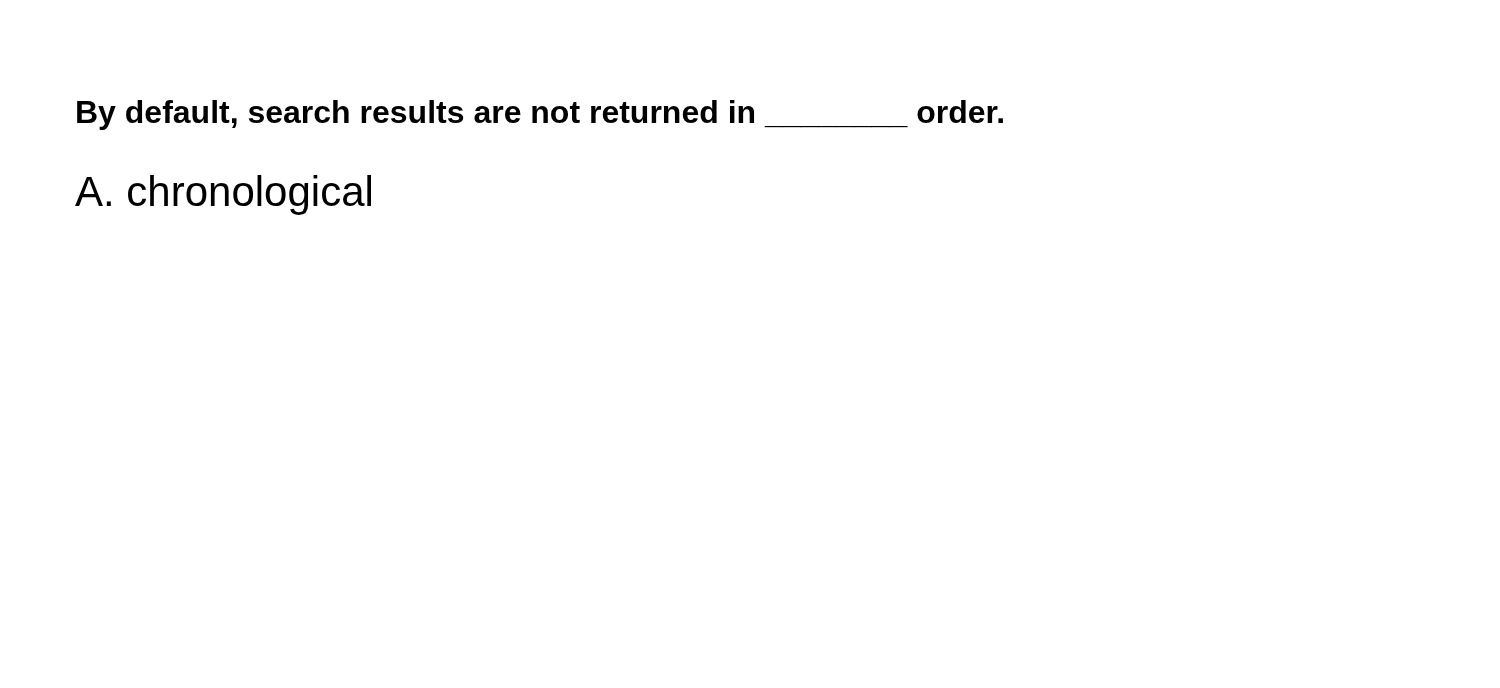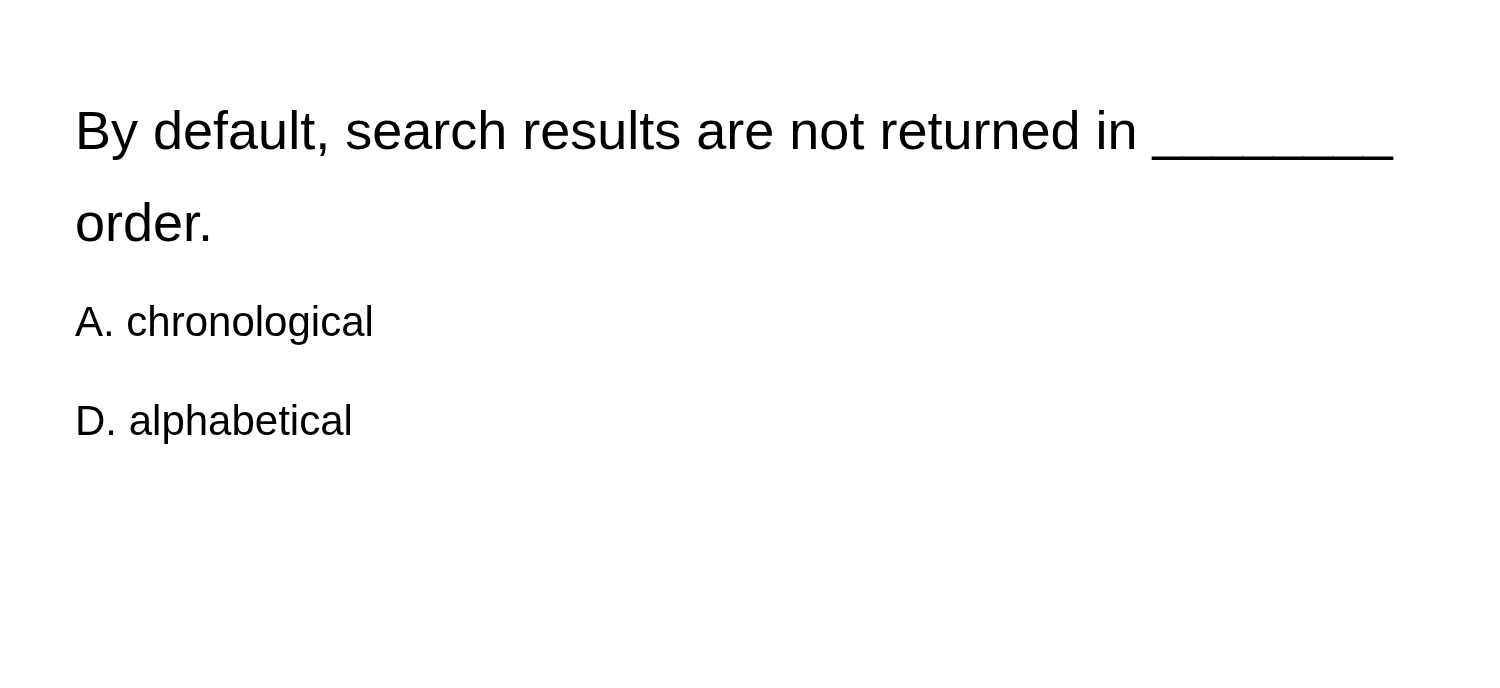--- a/index.html
+++ b/index.html
@@ -9,41 +9,36 @@
     }
     body {
       width: 1500px;
       height: 688px;
       background: #ffffff;
       font-family: -apple-system, BlinkMacSystemFont, "Segoe UI", Helvetica, Arial, sans-serif;
       padding: 85px 75px;
       color: #000000;
     }
     .question-text {
-      font-size: 54px;
+      font-size: 32px;
       line-height: 1.7;
       margin-bottom: 20px;
-      font-weight: 400;
+      font-weight: 700;
     }
     .options {
       display: flex;
-      flex-direction: column;
-      gap: 34px;
     }
     .option {
       font-size: 42px;
       line-height: 1.55;
       font-weight: 400;
     }
   </style>
 </head>
 <body>
 
 <div class="question-text">By default, search results are not returned in ________ order.</div>
 
 <div class="options">
   <div class="option">
     <span>A</span>. <span>chronological</span>
   </div>
-  <div class="option">
-    <span>D</span>. <span>alphabetical</span>
-  </div>
 </div>
 
 </body></html>

